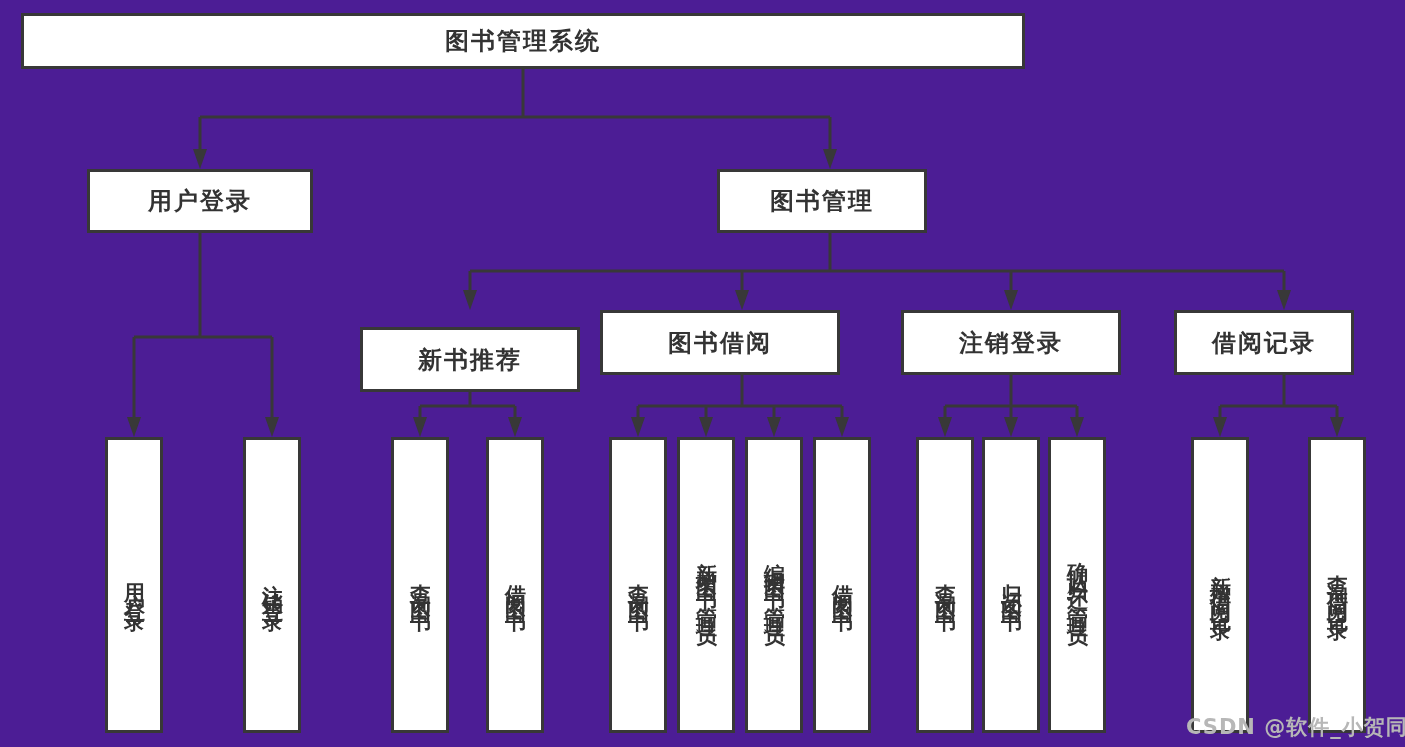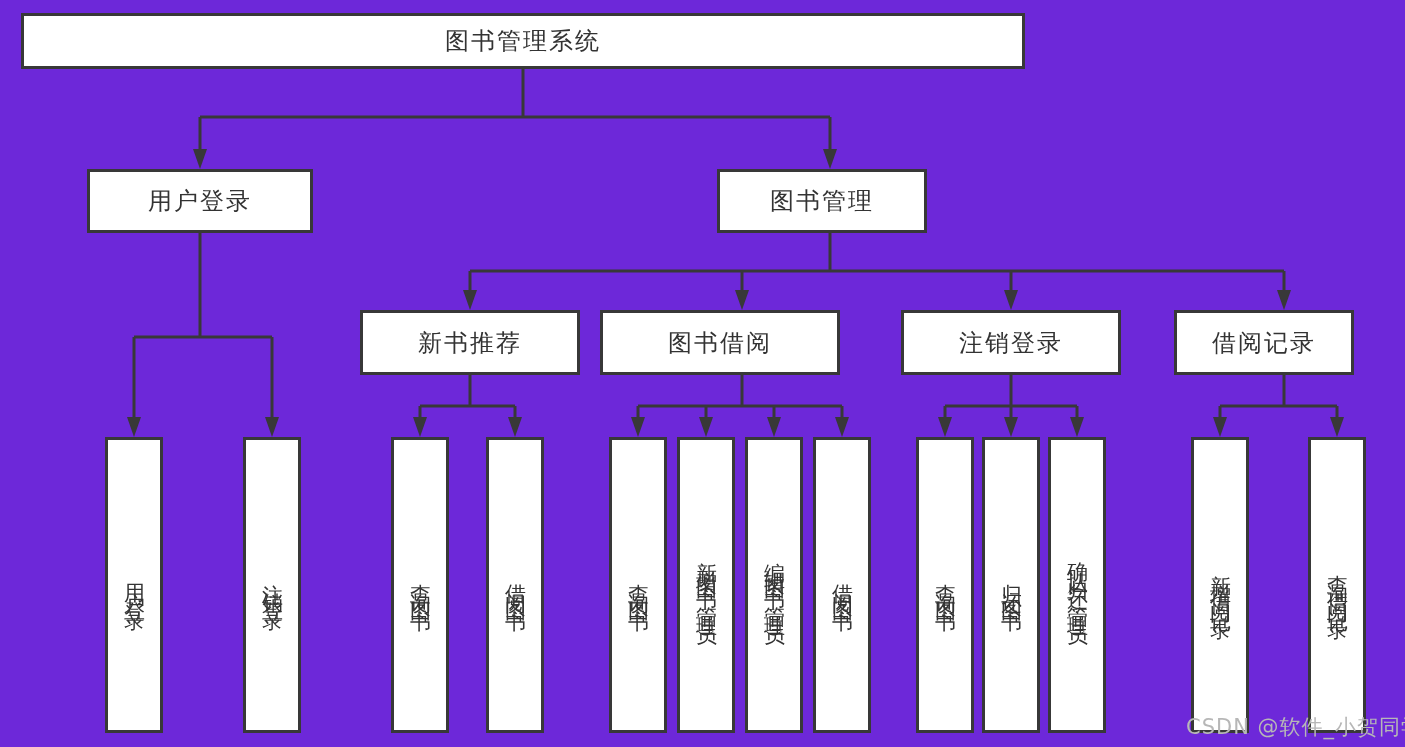--- a/index.html
+++ b/index.html
@@ -1,18 +1,19 @@
 <!DOCTYPE html>
 <html><head>
 <meta charset="utf-8">
 <style>
   html,body{margin:0;padding:0;background:#ffffff;}
   #canvas{
-    position:relative;width:1405px;height:747px;background:#6d28d9;overflow:hidden;
+    position:relative;width:1405px;height:747px;background:#4c1d95;overflow:hidden;
     font-family:"DejaVu Sans","Liberation Sans",sans-serif;
+    font-weight:bold;
   }
   #wires{position:absolute;left:0;top:0;z-index:1;}
   .box{
     position:absolute;box-sizing:border-box;background:#ffffff;
     border:3px solid #383838;display:flex;align-items:center;justify-content:center;
     color:#333333;z-index:2;
   }
   .h{font-size:24px;letter-spacing:2px;white-space:nowrap;}
   .v span{
     writing-mode:vertical-rl;text-orientation:mixed;
@@ -71,21 +72,21 @@
     <span>图书管理系统</span>
   </div>
 
   <div class="box h" style="left:87px;top:169px;width:226px;height:64px">
     <span>用户登录</span>
   </div>
   <div class="box h" style="left:717px;top:169px;width:210px;height:64px">
     <span>图书管理</span>
   </div>
 
-  <div class="box h" style="left:360px;top:310px;width:220px;height:65px">
+  <div class="box h" style="left:360px;top:327px;width:220px;height:65px">
     <span>新书推荐</span>
   </div>
   <div class="box h" style="left:600px;top:310px;width:240px;height:65px">
     <span>图书借阅</span>
   </div>
   <div class="box h" style="left:901px;top:310px;width:220px;height:65px">
     <span>注销登录</span>
   </div>
   <div class="box h" style="left:1174px;top:310px;width:180px;height:65px">
     <span>借阅记录</span>

